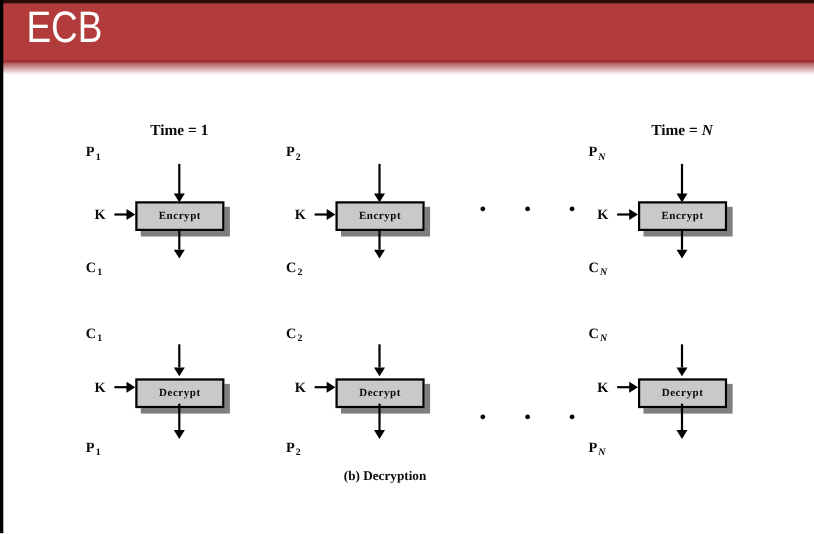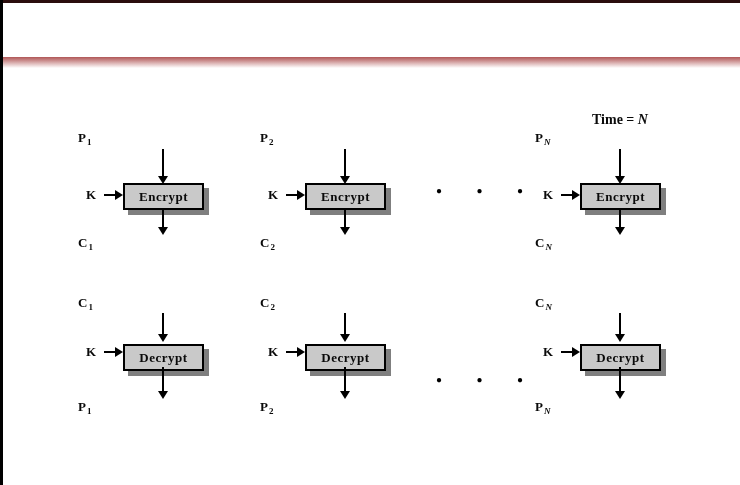--- a/index.html
+++ b/index.html
@@ -54,43 +54,47 @@
            border-left:5px solid transparent; border-right:5px solid transparent;
            border-top:8px solid #000; }
   .k-label { position:absolute; left:4px; width:18px; text-align:center;
              font-weight:bold; font-size:13px; line-height:13px; }
   .hstem { position:absolute; left:26px; width:12px; height:2px; background:#000; }
   .hhead { position:absolute; left:37px; width:0; height:0;
            border-top:5px solid transparent; border-bottom:5px solid transparent;
            border-left:8px solid #000; }
   .box { position:absolute; left:45px; width:77px; height:23px; background:#c9c9c9;
          border:2px solid #000; box-shadow:5px 5px 0 #7f7f7f;
-         text-align:center; line-height:23px; font-weight:bold; font-size:13px;
+         text-align:center; line-height:23px; font-weight:bold; font-size:10px;
          letter-spacing:0.5px; }
 
   .dots { position:absolute; font-size:10px; line-height:10px; letter-spacing:16px;
           color:#000; white-space:nowrap; }
   .dots-enc { left:436px; top:186px; }
   .dots-dec { left:436px; top:375px; }
 
   .caption { position:absolute; width:170px; text-align:center;
              font-weight:bold; font-size:12px; line-height:13px; }
   .caption-a { left:258px; top:264px; }
   .caption-b { left:265px; top:426px; }
 </style>
 </head>
 <body>
 
 <div class="slide">
 
+  <div class="header">
+    <span class="title">ECB</span>
+  </div>
   <div class="top-stripe"></div>
   <div class="header-fade"></div>
   <div class="left-border"></div>
 
   <div class="unit eunit" style="left:78px; top:113px;">
+    <div class="t-label"><span>Time = </span><span>1</span></div>
     <div class="io-label in-label"><span>P</span><span class="sub">1</span></div>
     <div class="vstem vs1"></div>
     <div class="vhead vh1"></div>
     <div class="k-label">K</div>
     <div class="hstem"></div>
     <div class="hhead"></div>
     <div class="box">Encrypt</div>
     <div class="vstem vs2"></div>
     <div class="vhead vh2"></div>
     <div class="io-label out-label"><span>C</span><span class="sub">1</span></div>
@@ -158,14 +162,15 @@
     <div class="k-label">K</div>
     <div class="hstem"></div>
     <div class="hhead"></div>
     <div class="box">Decrypt</div>
     <div class="vstem vs2"></div>
     <div class="vhead vh2"></div>
     <div class="io-label out-label"><span>P</span><span class="sub it">N</span></div>
   </div>
 
   <div class="dots dots-dec">● ● ●</div>
+  <div class="caption caption-b">(b) Decryption</div>
 
 </div>
 
 </body></html>

